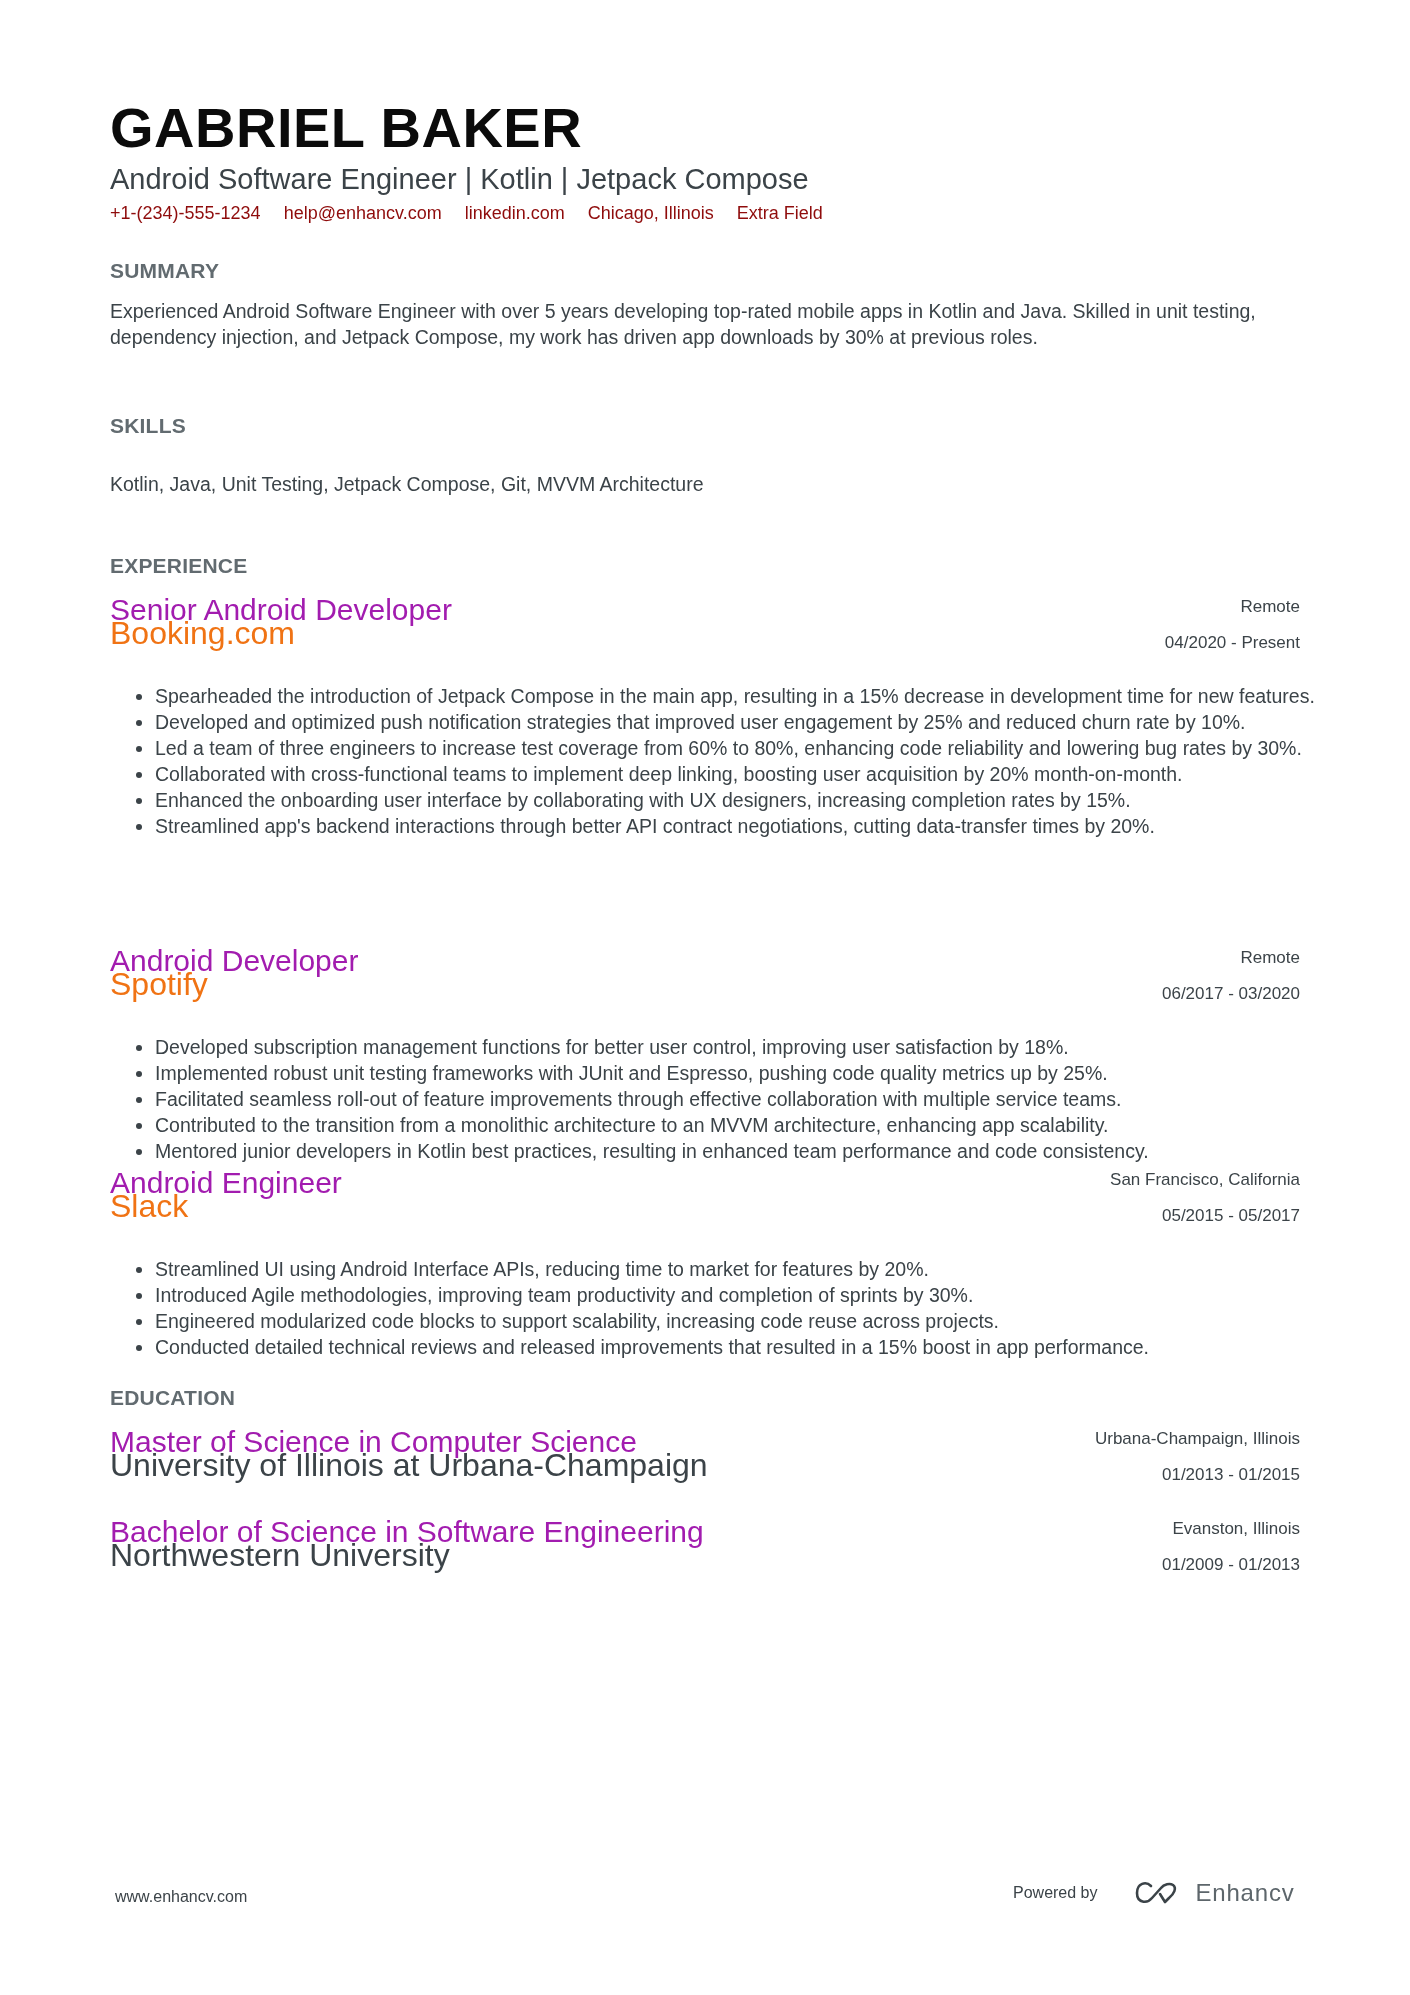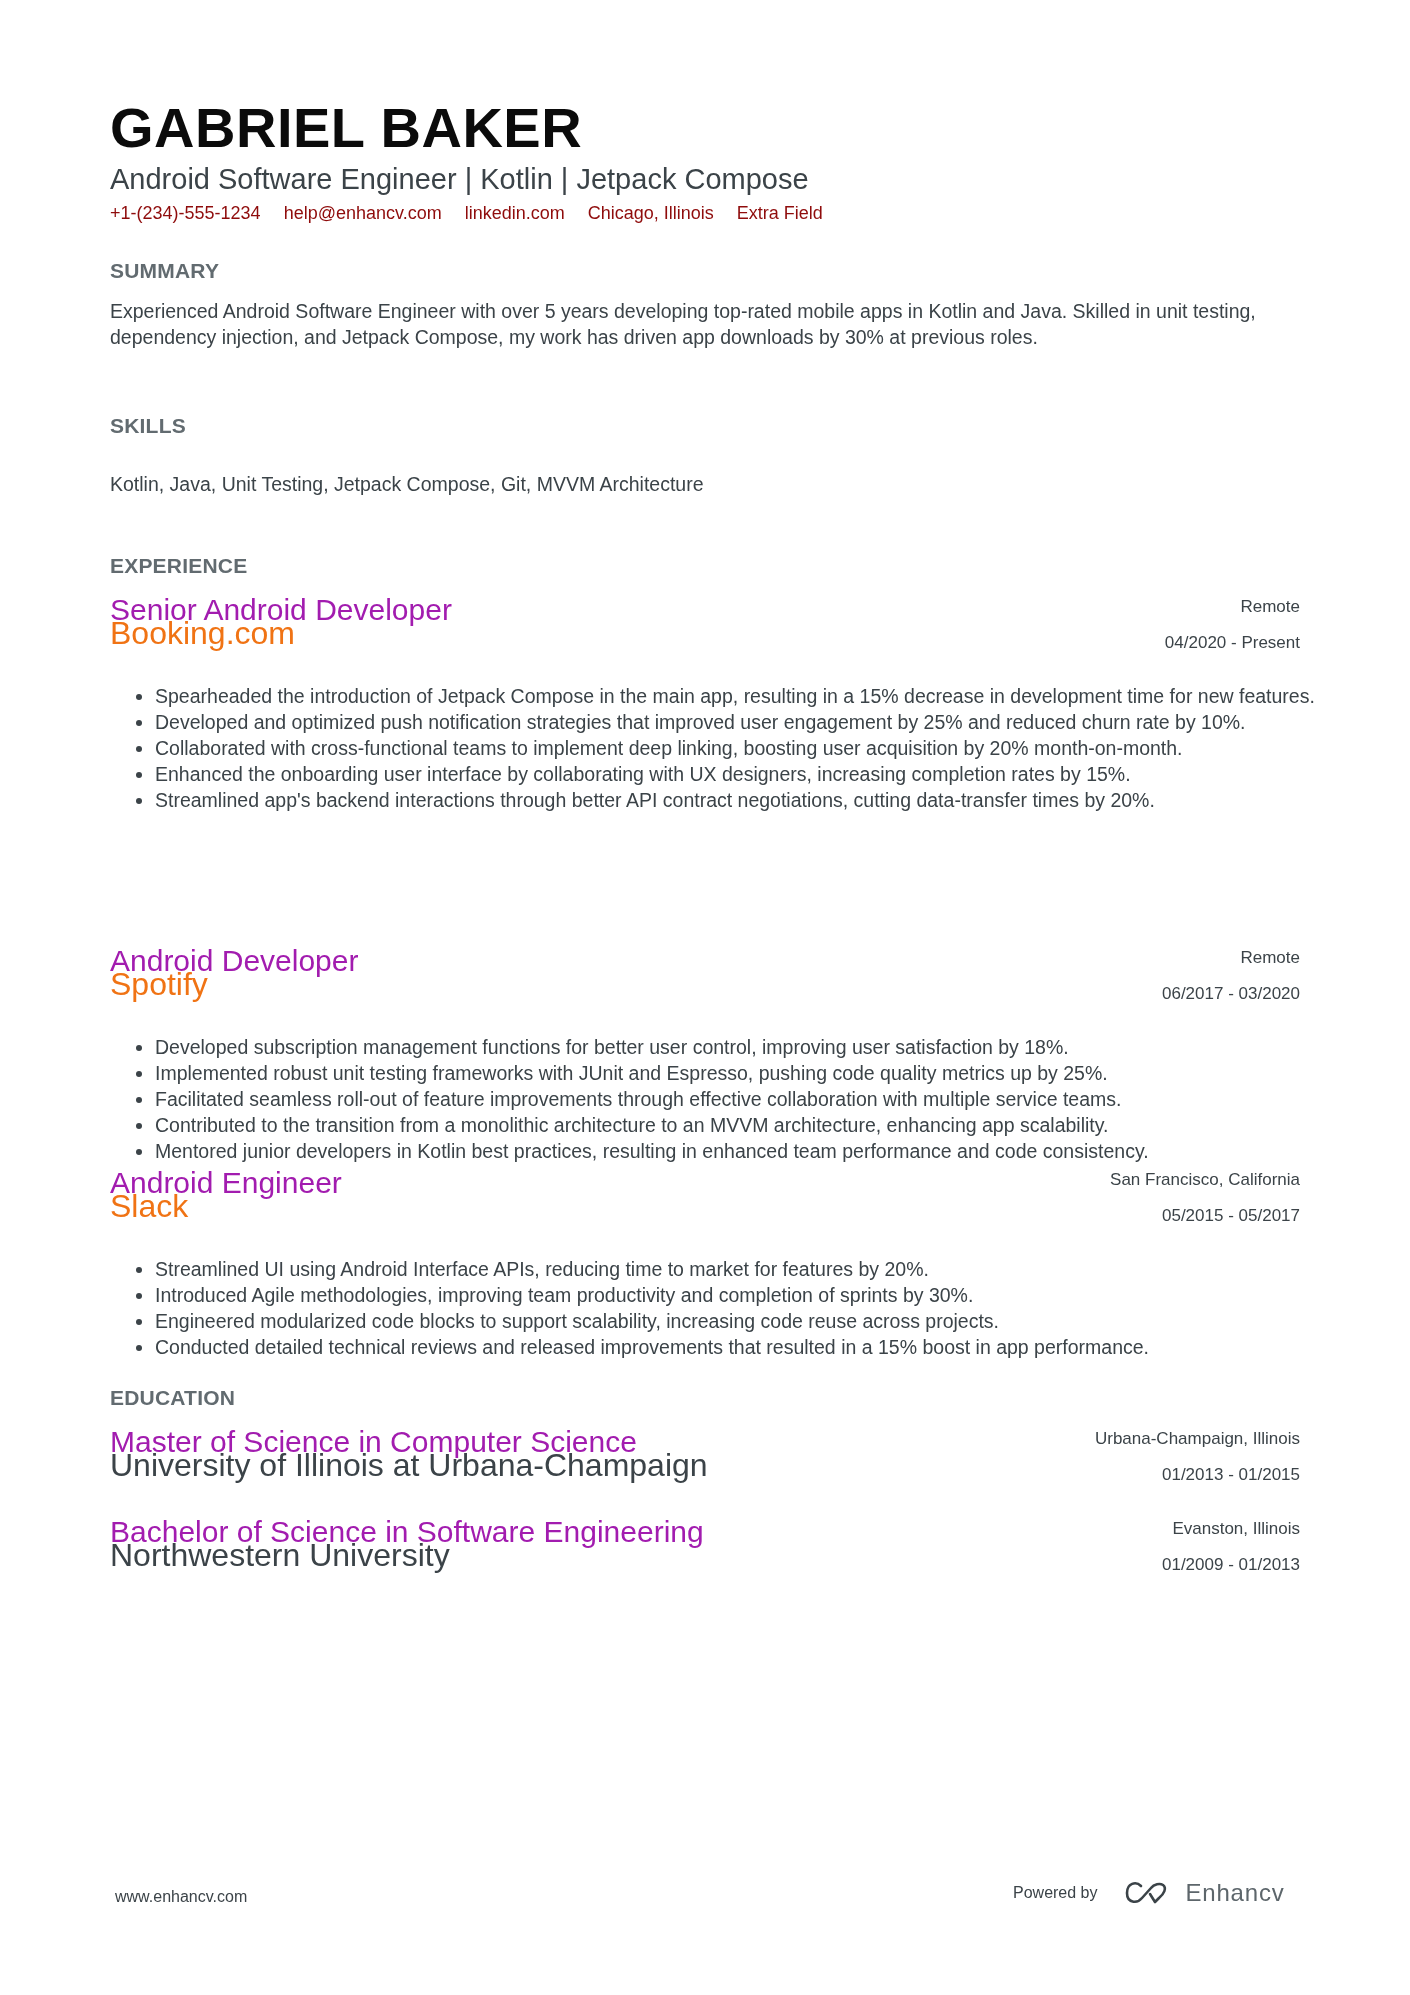--- a/index.html
+++ b/index.html
@@ -16,21 +16,21 @@
   .entry-title { position: absolute; left: 0; top: 0; font-size: 30px; line-height: 36px; color: #a21caf; white-space: nowrap; }
   .entry-org { position: absolute; left: 0; top: 26px; font-size: 32px; line-height: 30px; color: #f07314; white-space: nowrap; }
   .entry-org.dark { color: #3b4348; }
   .entry-loc { position: absolute; right: 0; top: 4px; font-size: 17px; line-height: 22px; color: #3b4348; text-align: right; white-space: nowrap; }
   .entry-date { position: absolute; right: 0; top: 40px; font-size: 17px; line-height: 22px; color: #3b4348; text-align: right; white-space: nowrap; }
   ul.bullets { position: absolute; left: 0; margin: 17px; padding: 0; list-style: none; width: 1190px; }
   ul.bullets li { position: relative; padding-left: 28px; font-size: 19.5px; line-height: 26px; color: #3b4348; }
   ul.bullets li::before { content: ""; position: absolute; left: 9px; top: 11px; width: 6px; height: 6px; border-radius: 50%; background: #3b4348; }
   .footer-url { position: absolute; left: 115px; top: 1888px; font-size: 16px; color: #3b4348; }
   .powered { position: absolute; left: 1013px; top: 1880px; height: 26px; display: flex; align-items: center; }
-  .powered-label { font-size: 16px; color: #3b4348; margin-right: 26px; }
+  .powered-label { font-size: 16px; color: #3b4348; margin-right: 36px; }
   .logo-icon { width: 48px; height: 26px; margin-right: 14px; }
   .logo-text { font-size: 24px; color: #5d666b; letter-spacing: 0.8px; }
 </style>
 </head>
 <body>
 
 <div class="page">
 
   <div class="name">GABRIEL BAKER</div>
   <div class="subtitle">Android Software Engineer | Kotlin | Jetpack Compose</div>
@@ -52,20 +52,21 @@
 
   <div class="entry" style="top:592px;">
     <div class="entry-title">Senior Android Developer</div>
     <div class="entry-org">Booking.com</div>
     <div class="entry-loc">Remote</div>
     <div class="entry-date">04/2020 - Present</div>
   </div>
   <ul class="bullets" style="top:666px;">
     <li>Spearheaded the introduction of Jetpack Compose in the main app, resulting in a 15% decrease in development time for new features.</li>
     <li>Developed and optimized push notification strategies that improved user engagement by 25% and reduced churn rate by 10%.</li>
+    <li>Led a team of three engineers to increase test coverage from 60% to 80%, enhancing code reliability and lowering bug rates by 30%.</li>
     <li>Collaborated with cross-functional teams to implement deep linking, boosting user acquisition by 20% month-on-month.</li>
     <li>Enhanced the onboarding user interface by collaborating with UX designers, increasing completion rates by 15%.</li>
     <li>Streamlined app's backend interactions through better API contract negotiations, cutting data-transfer times by 20%.</li>
   </ul>
 
   <div class="entry" style="top:943px;">
     <div class="entry-title">Android Developer</div>
     <div class="entry-org">Spotify</div>
     <div class="entry-loc">Remote</div>
     <div class="entry-date">06/2017 - 03/2020</div>

